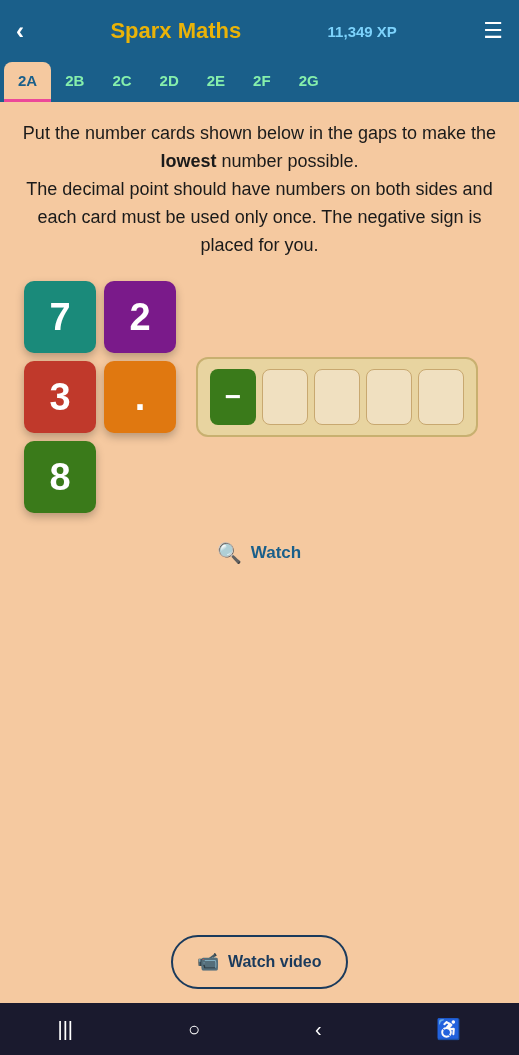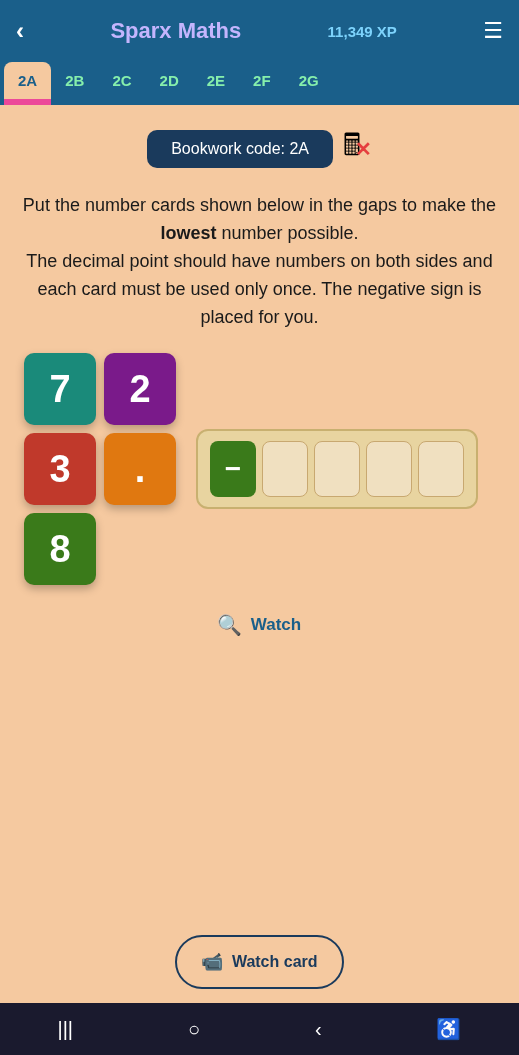--- a/index.html
+++ b/index.html
@@ -25,21 +25,21 @@
       height: 62px;
       flex-shrink: 0;
     }
     .header-back {
       color: white;
       font-size: 24px;
       font-weight: bold;
       cursor: pointer;
     }
     .header-title {
-      color: #c4b5fd;
+      color: #eab308;
       font-size: 22px;
       font-weight: bold;
     }
     .header-xp {
       color: #7dd3fc;
       font-size: 15px;
       font-weight: 600;
     }
     .header-menu {
       color: white;
@@ -59,21 +59,21 @@
       color: #86efac;
       font-size: 15px;
       font-weight: 600;
       padding: 10px 14px 10px 14px;
       cursor: pointer;
       border-radius: 8px 8px 0 0;
     }
     .tab.active {
       background: #f5c9a0;
       color: #1a5f8a;
-      border-bottom: 6px solid #ec4899;
+      border-bottom: 3px solid #ec4899;
     }
 
     
     .main-content {
       flex: 1;
       display: flex;
       flex-direction: column;
       align-items: center;
       padding: 18px 14px 0 14px;
       overflow: hidden;
@@ -280,27 +280,20 @@
   <div class="tab">2B</div>
   <div class="tab">2C</div>
   <div class="tab">2D</div>
   <div class="tab">2E</div>
   <div class="tab">2F</div>
   <div class="tab">2G</div>
 </nav>
 
 <main class="main-content">
 
-  <div class="bookwork-row">
-    <div class="bookwork-badge">Bookwork code: 2A</div>
-    <div class="calc-icon">
-      <span class="calc-emoji">🖩</span>
-      <span class="calc-x">✕</span>
-    </div>
-  </div>
 
   <div class="question-text">
     Put the number cards shown below in the gaps to make the <strong>lowest</strong> number possible.<br>
     The decimal point should have numbers on both sides and each card must be used only once. The negative sign is placed for you.
   </div>
 
   <div class="cards-area">
 
     <div class="number-cards">
       <div class="num-card card-teal">7</div>
@@ -324,21 +317,21 @@
     <span class="zoom-icon">🔍</span>
     <span>Watch</span>
   </div>
 
 </main>
 
 <div class="bottom-area">
   <div class="buttons-row">
     <button class="btn-watch">
       <span class="btn-watch-icon">📹</span>
-      <span>Watch card</span>
+      <span>Watch video</span>
     </button>
   </div>
 </div>
 
 <div class="system-nav">
   <span class="nav-icon">|||</span>
   <span class="nav-icon">○</span>
   <span class="nav-icon">‹</span>
   <span class="nav-icon">♿</span>
 </div>

